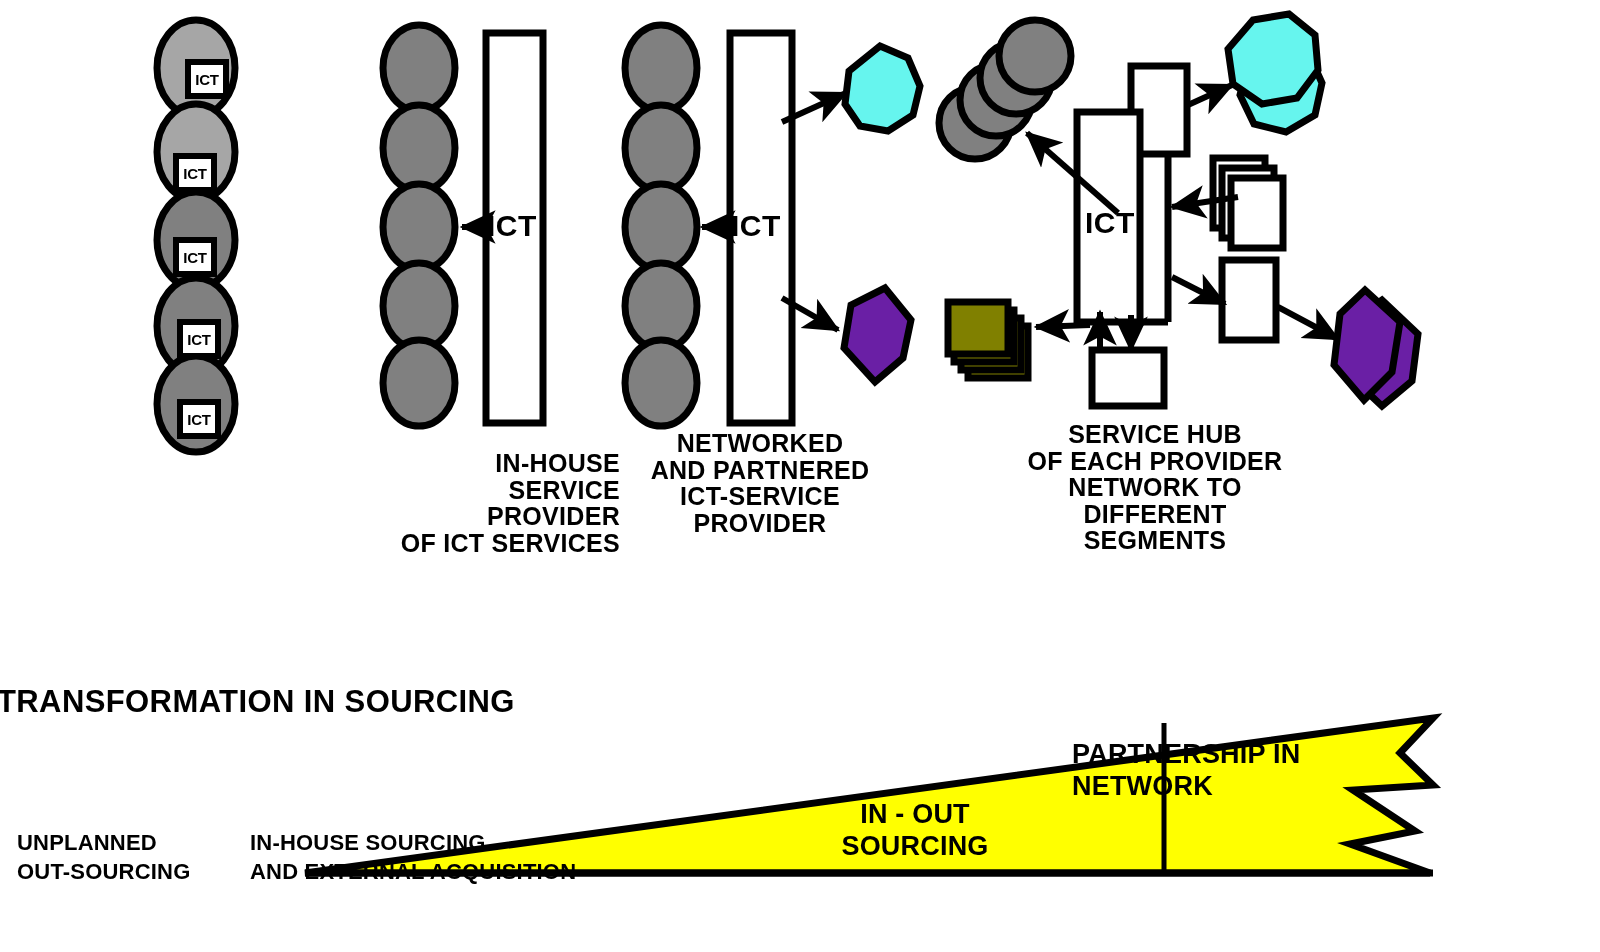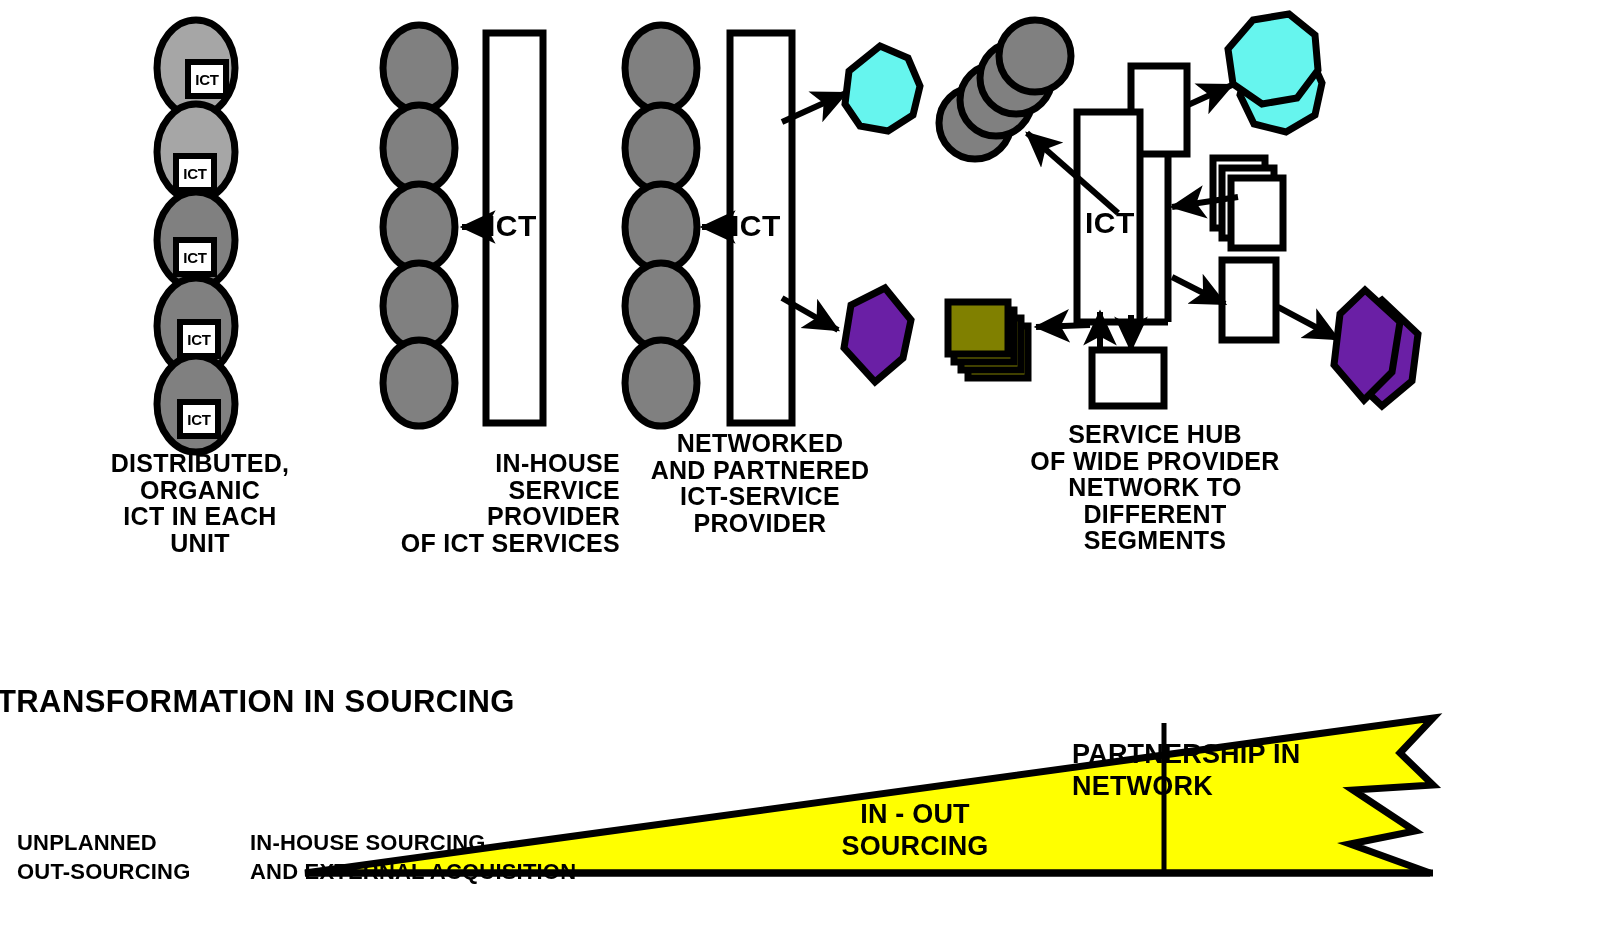--- a/index.html
+++ b/index.html
@@ -190,34 +190,30 @@
   <div class="txt ict-small" style="left:190px; top:72px; width:34px;">ICT</div>
   <div class="txt ict-small" style="left:178px; top:166px; width:34px;">ICT</div>
   <div class="txt ict-small" style="left:178px; top:250px; width:34px;">ICT</div>
   <div class="txt ict-small" style="left:182px; top:332px; width:34px;">ICT</div>
   <div class="txt ict-small" style="left:182px; top:412px; width:34px;">ICT</div>
 
   <div class="txt ict-big" style="left:487px; top:210px;">ICT</div>
   <div class="txt ict-big" style="left:731px; top:210px;">ICT</div>
   <div class="txt ict-big" style="left:1085px; top:207px;">ICT</div>
 
-  <div class="txt col-label" style="left:50px; top:450px; width:300px;">DISTRIBUTED,
-ORGANIC
-ICT IN EACH
-UNIT</div>
   <div class="txt col-label" style="left:300px; top:450px; width:320px;text-align:right;">IN-HOUSE
 SERVICE
 PROVIDER
 OF ICT SERVICES</div>
   <div class="txt col-label" style="left:600px; top:430px; width:320px;">NETWORKED
 AND PARTNERED
 ICT-SERVICE
 PROVIDER</div>
   <div class="txt col-label" style="left:1000px; top:421px; width:310px;">SERVICE HUB
-OF WIDE PROVIDER
+OF EACH PROVIDER
 NETWORK TO
 DIFFERENT
 SEGMENTS</div>
 
   <div class="txt section-title" style="left:-3px; top:686px;">TRANSFORMATION IN SOURCING</div>
 
   <div class="txt side-label" style="left:250px; top:828px;">IN-HOUSE SOURCING
 AND EXTERNAL ACQUISITION</div>
   <div class="txt side-label" style="left:17px; top:828px;">UNPLANNED
 OUT-SOURCING</div>

